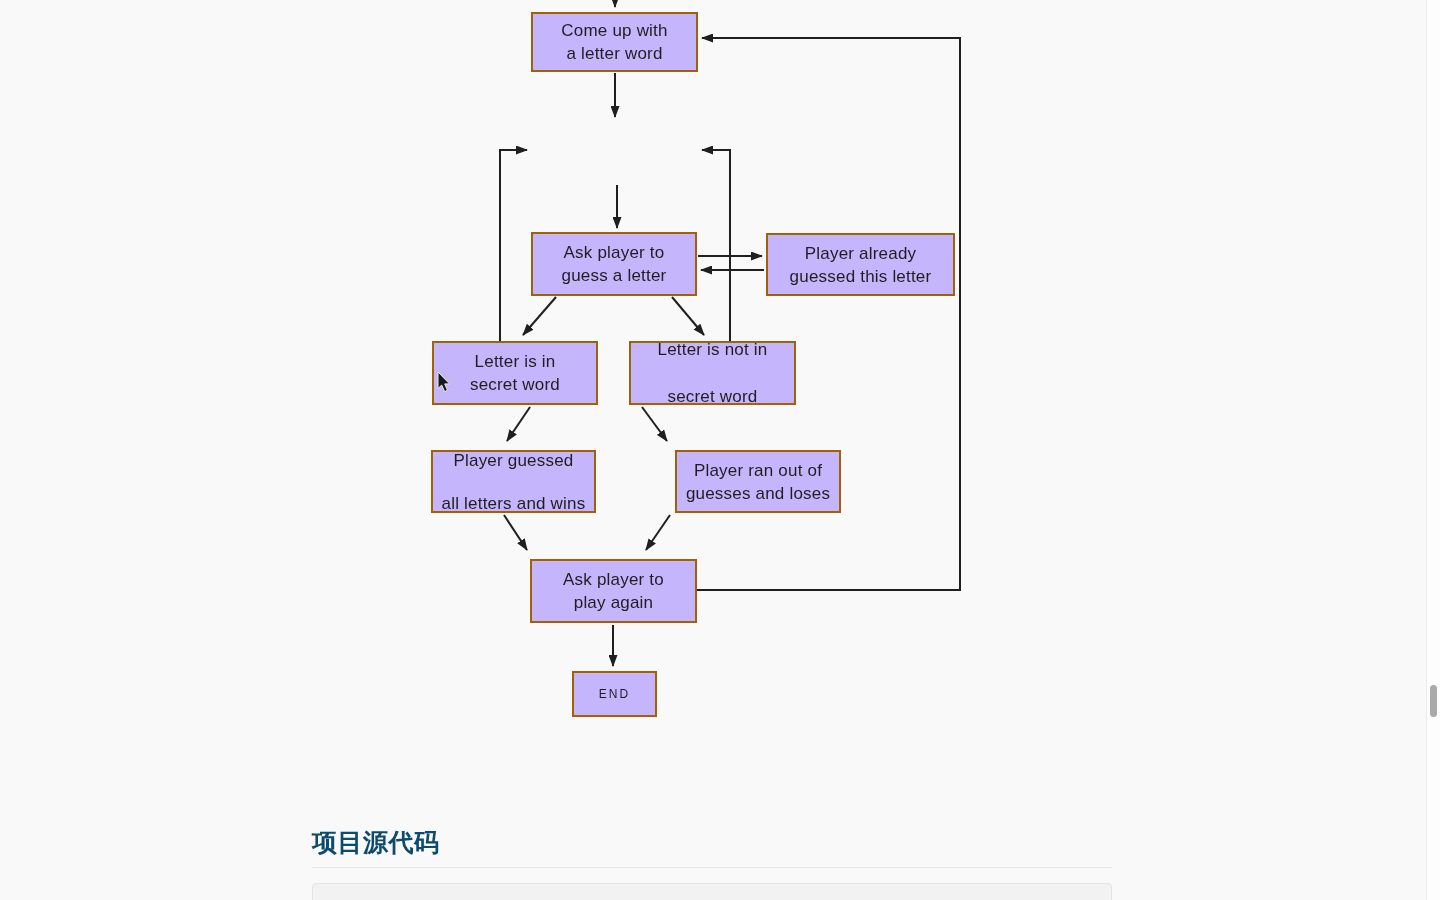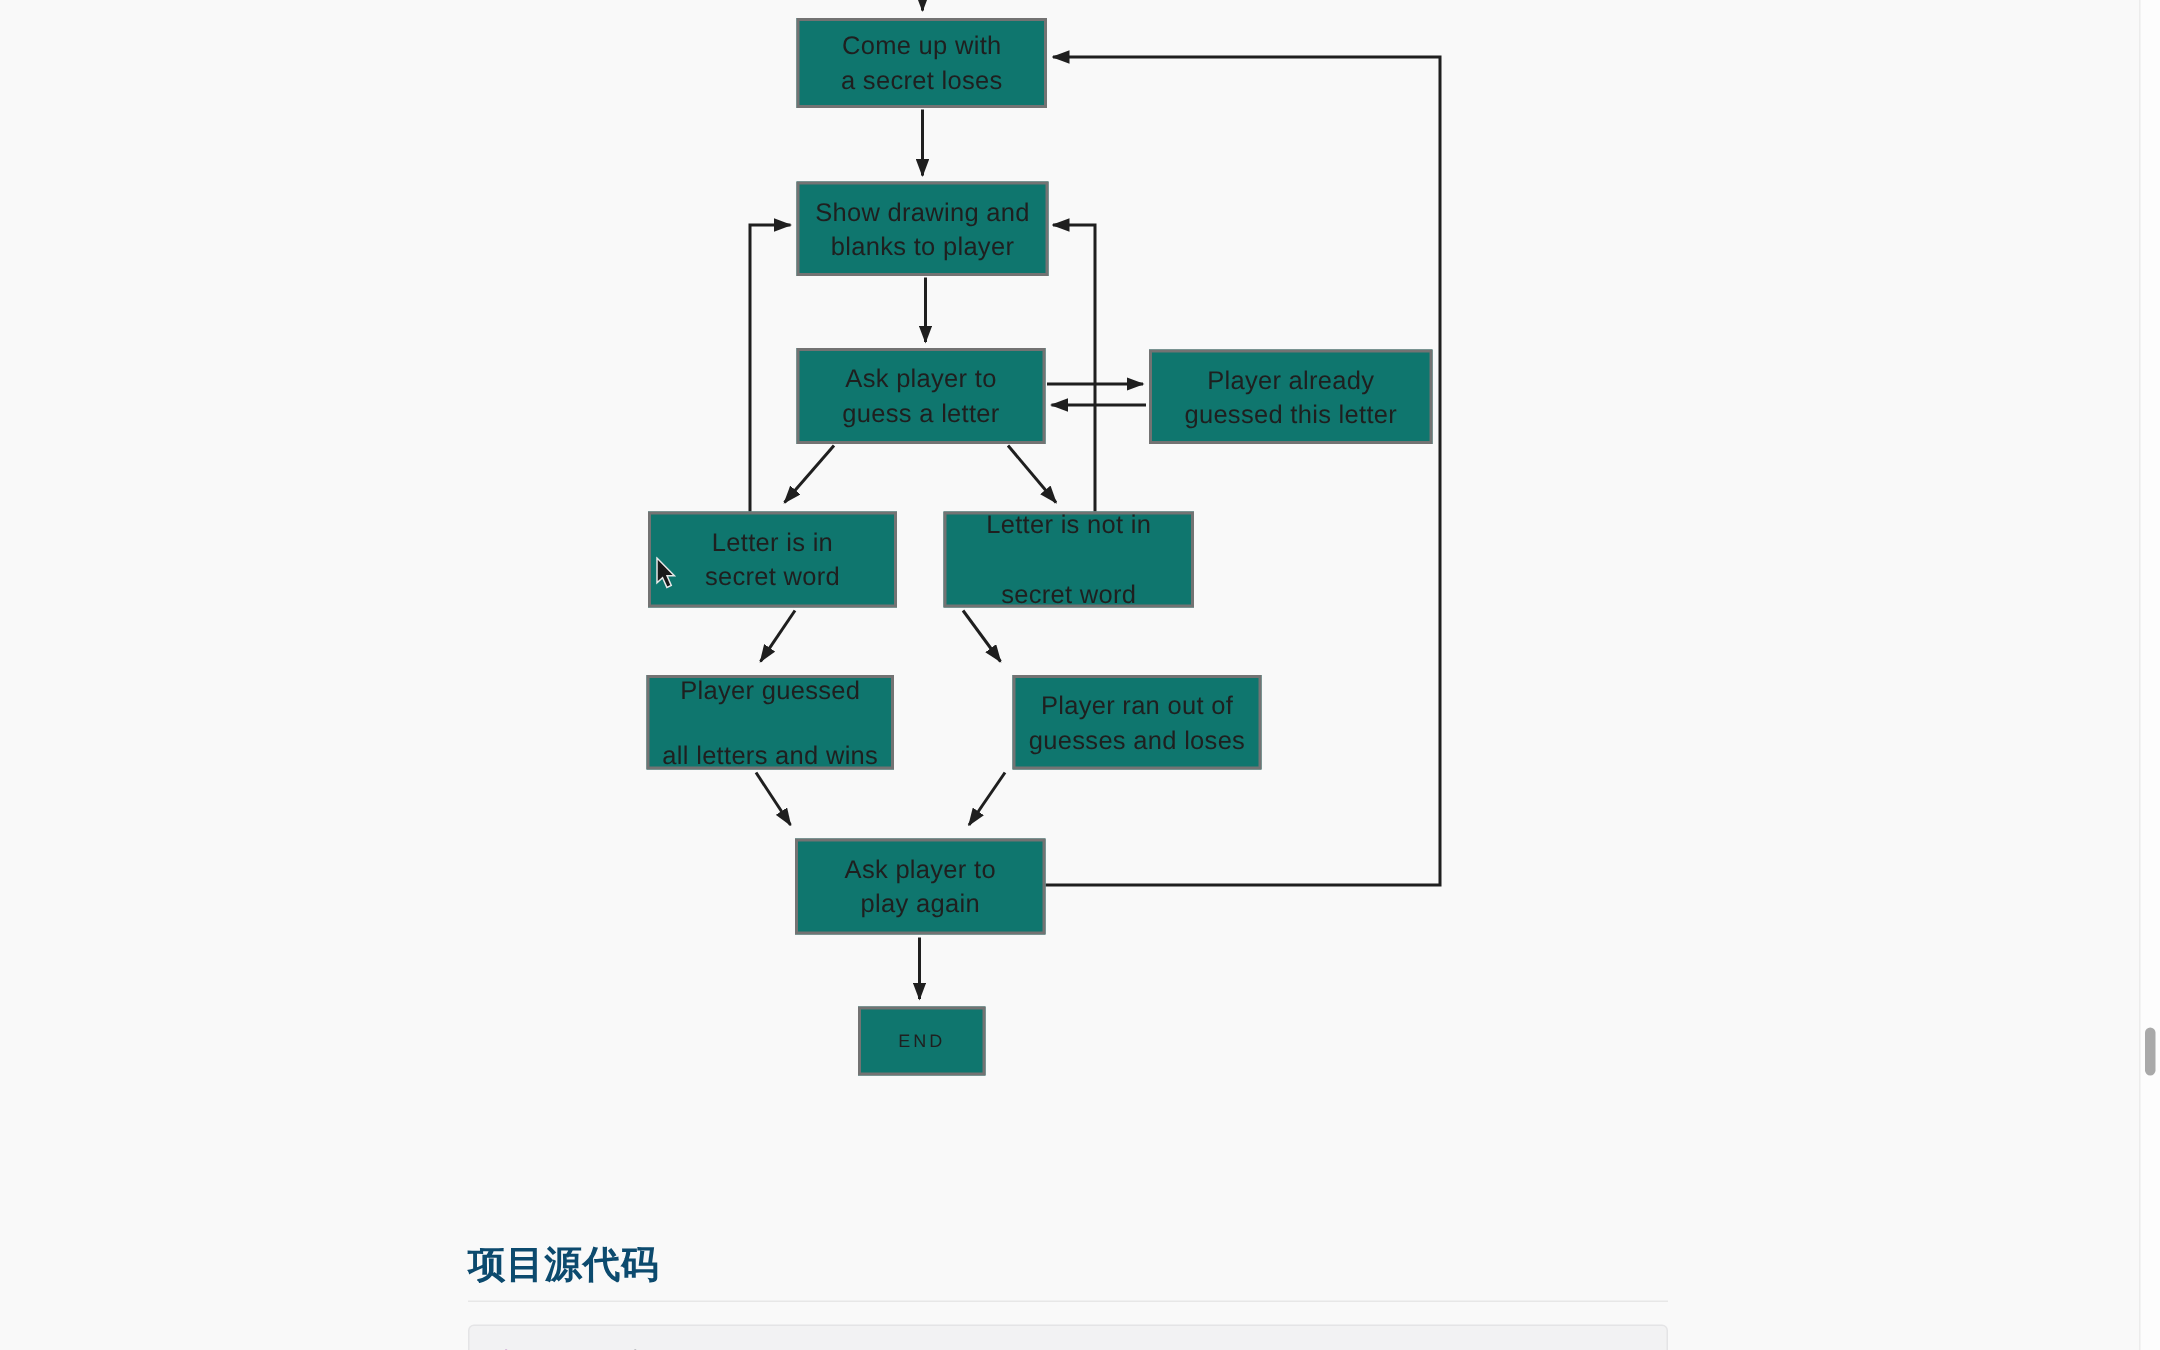--- a/index.html
+++ b/index.html
@@ -9,22 +9,22 @@
     background: #f9f9f9;
     font-family: "Liberation Sans", "DejaVu Sans", sans-serif;
   }
   #page { position: relative; width: 1440px; height: 900px; }
 
   
   #diagram { position: absolute; left: 0; top: 0; width: 1440px; height: 900px; }
   #connectors { position: absolute; left: 0; top: 0; }
   .fc-node {
     position: absolute;
-    background: #0f766e;
-    border: 2px solid #737373;
+    background: #c4b5fd;
+    border: 2px solid #a16207;
     display: flex; flex-direction: column;
     align-items: center; justify-content: center;
     text-align: right;
     color: #1f1f1f;
     font-size: 17px;
     line-height: 23px;
     letter-spacing: 0.2px;
   }
   .fc-node .l2:empty { display: none; }
   .fc-end { font-size: 12px; letter-spacing: 2px; }
@@ -131,25 +131,21 @@
         <line x1="670" y1="515" x2="646" y2="550" marker-end="url(#ah)"></line>
 
         <line x1="613" y1="625" x2="613" y2="666" marker-end="url(#ah)"></line>
 
         <polyline points="697,590 960,590 960,38 702,38" marker-end="url(#ah)"></polyline>
       </g>
     </svg>
 
     <div class="fc-node n-come-up">
       <span class="l1">Come up with</span>
-      <span class="l2">a secret loses</span>
-    </div>
-    <div class="fc-node n-show-drawing">
-      <span class="l1">Show drawing and</span>
-      <span class="l2">blanks to player</span>
+      <span class="l2">a letter word</span>
     </div>
     <div class="fc-node n-ask-guess">
       <span class="l1">Ask player to</span>
       <span class="l2">guess a letter</span>
     </div>
     <div class="fc-node n-already">
       <span class="l1">Player already</span>
       <span class="l2">guessed this letter</span>
     </div>
     <div class="fc-node n-letter-in">

